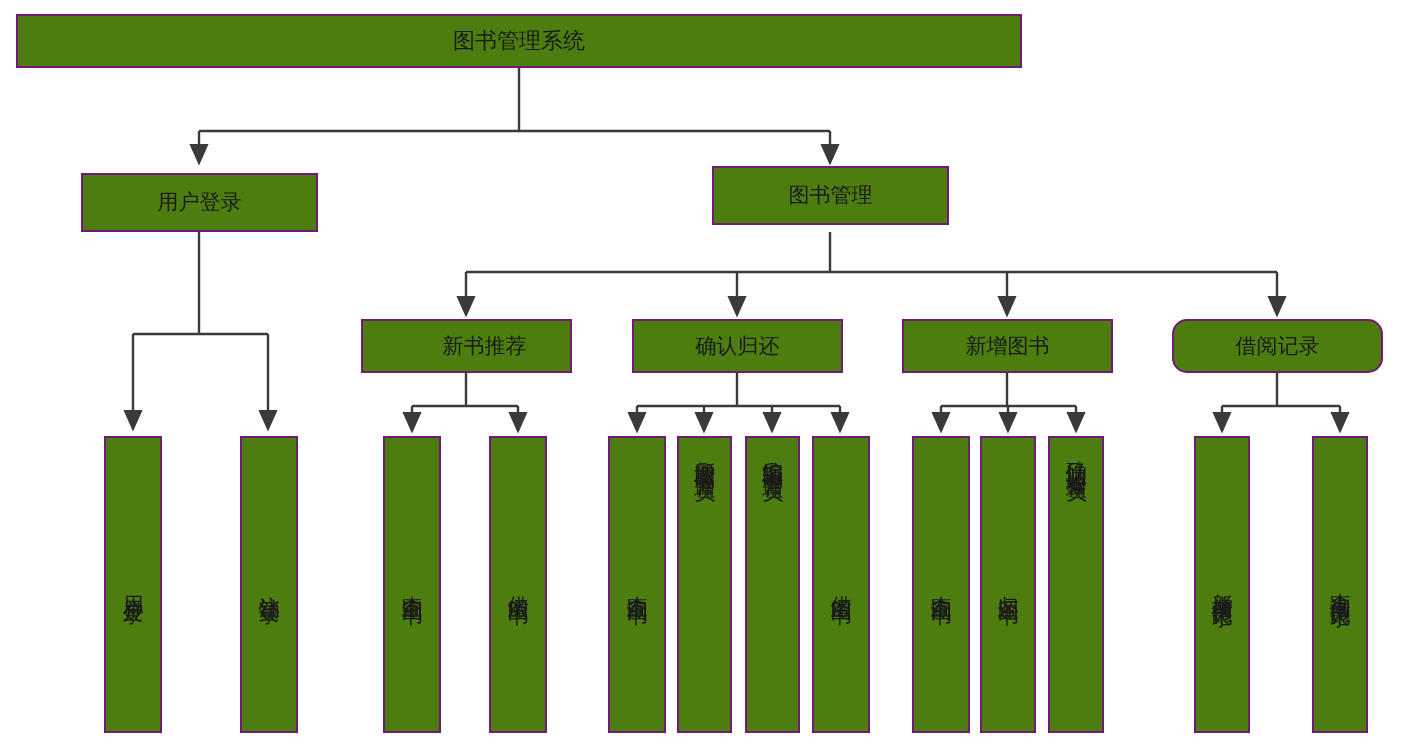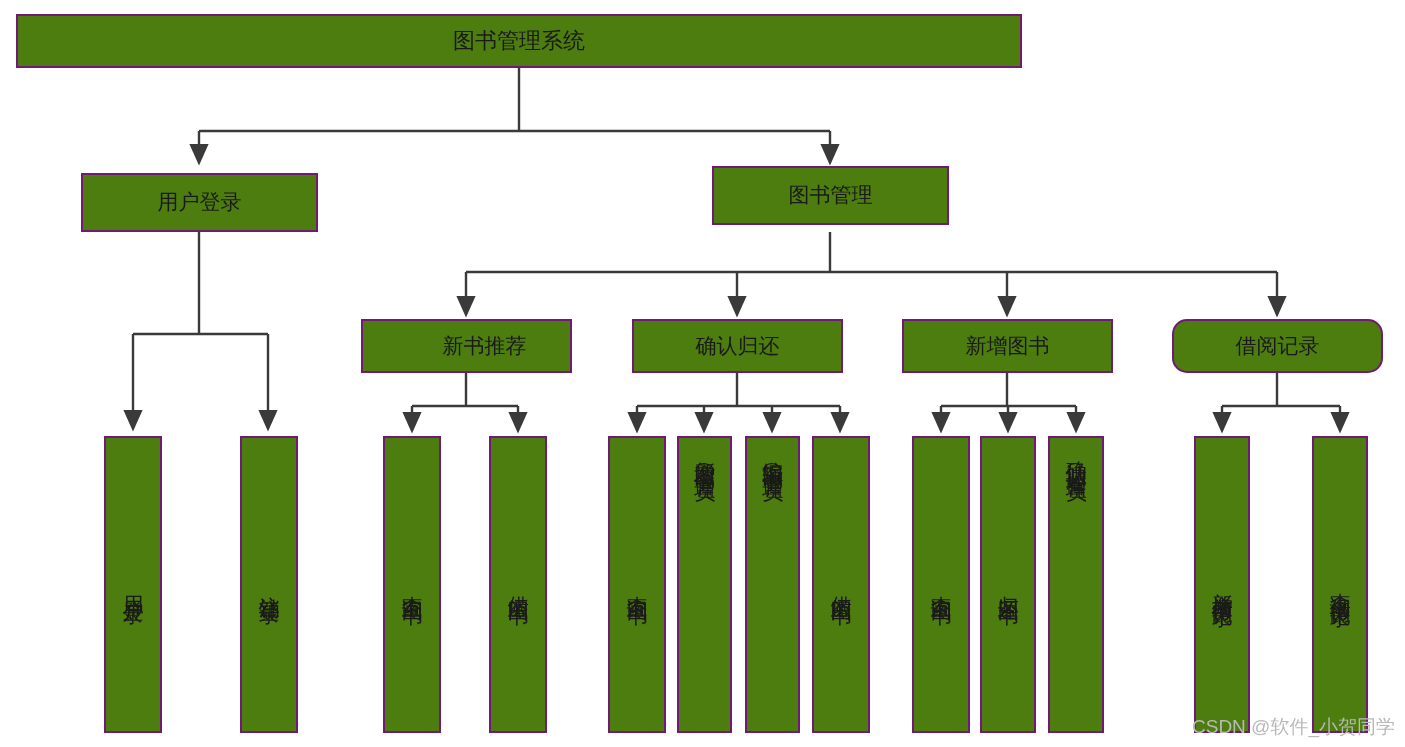--- a/index.html
+++ b/index.html
@@ -199,15 +199,14 @@
   </div>
 
   <div class="node leaf" style="left:1194px; top:436px; width:56px; height:297px;">
     <span>新增借阅记录</span>
   </div>
 
   <div class="node leaf" style="left:1312px; top:436px; width:56px; height:297px;">
     <span>查询借阅记录</span>
   </div>
 
-  <div class="watermark" style="left:1192px; top:714px;">CSDN @软件_小贺同学</div>
 
 </div>
 
 </body></html>

